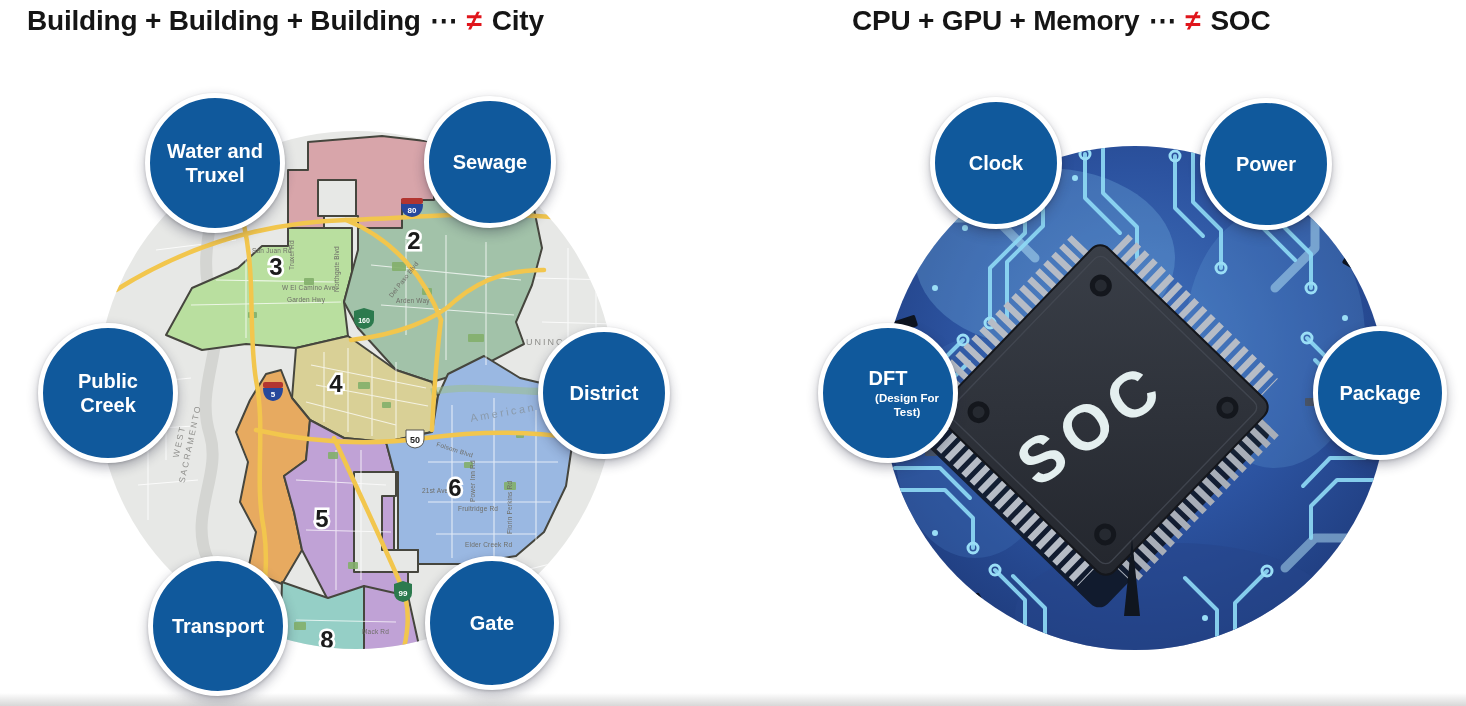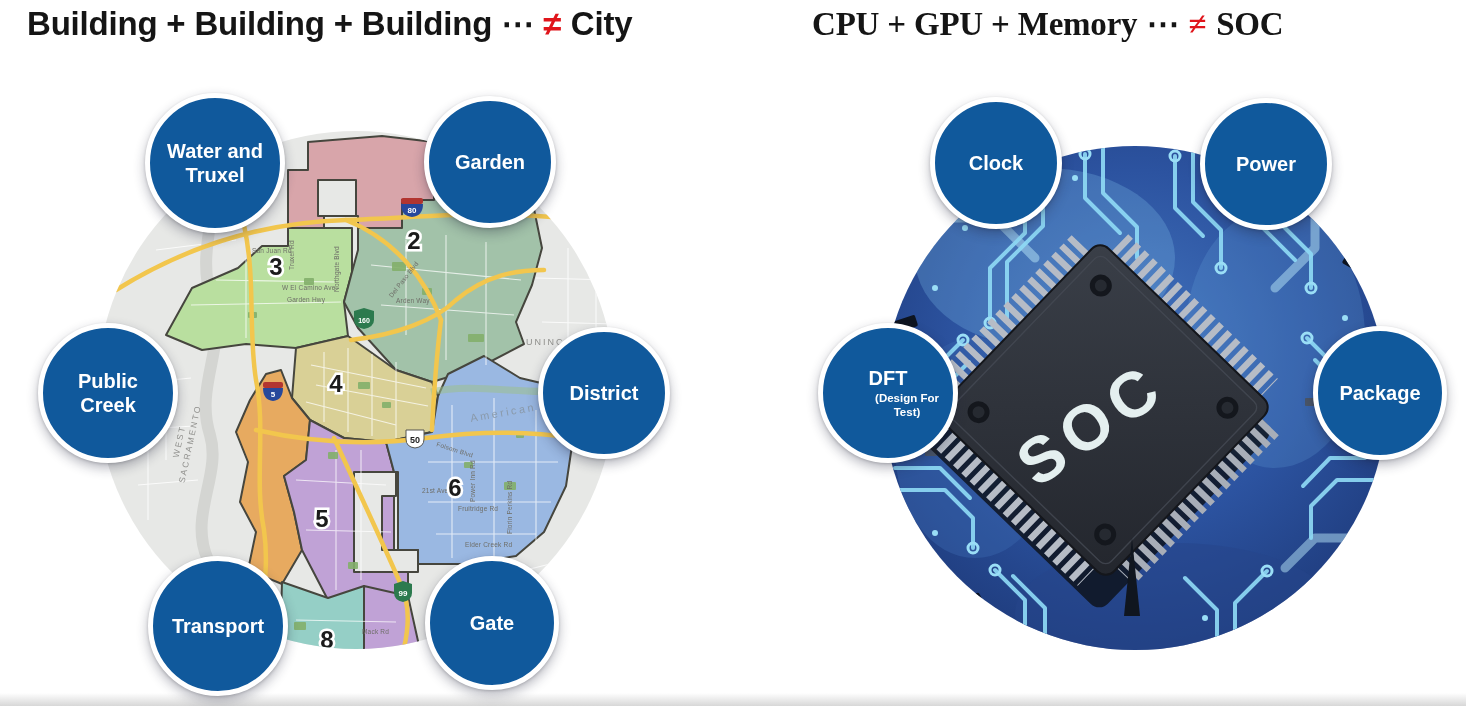--- a/index.html
+++ b/index.html
@@ -3,23 +3,23 @@
 <meta charset="utf-8">
 <style>
   :root{
     --node-blue:#10599c;
     --accent-red:#e0151b;
   }
   html,body{margin:0;padding:0;background:#ffffff;}
   body{font-family:"Liberation Sans", sans-serif;}
   .slide{position:relative;width:1466px;height:706px;background:#ffffff;overflow:hidden;}
 
-  .title{position:absolute;top:4px;margin:0;font-size:33px;font-weight:700;color:#151515;letter-spacing:-0.2px;white-space:nowrap;}
+  .title{position:absolute;top:4px;margin:0;font-size:28px;font-weight:700;color:#151515;letter-spacing:-0.2px;white-space:nowrap;}
   .title-left{left:27px;}
-  .title-right{left:812px;font-family:Liberation Serif, serif;}
+  .title-right{left:852px;}
   .t-dots{margin:0 9px;}
   .t-neq{color:var(--accent-red);margin-right:10px;font-weight:700;}
 
   .graphic{position:absolute;width:520px;height:520px;z-index:1;}
   .map-graphic{left:96px;top:130px;}
   .circuit-graphic{left:875px;top:138px;}
 
   .node{
     position:absolute;
     left:calc(var(--cx) - var(--r));
@@ -329,21 +329,21 @@
         <polygon points="249,478 265,478 257,400" fill="#10161f"></polygon>
       </g>
     </svg>
   </div>
 
   <div class="node" style="--cx:215px; --cy:163px; --r:70px;">
     <div class="node-label">Water and Truxel</div>
 
   </div>
   <div class="node" style="--cx:490px; --cy:162px; --r:66px;">
-    <div class="node-label">Garden</div>
+    <div class="node-label">Sewage</div>
 
   </div>
   <div class="node" style="--cx:108px; --cy:393px; --r:70px;">
     <div class="node-label">Public Creek</div>
 
   </div>
   <div class="node" style="--cx:604px; --cy:393px; --r:66px;">
     <div class="node-label">District</div>
 
   </div>

